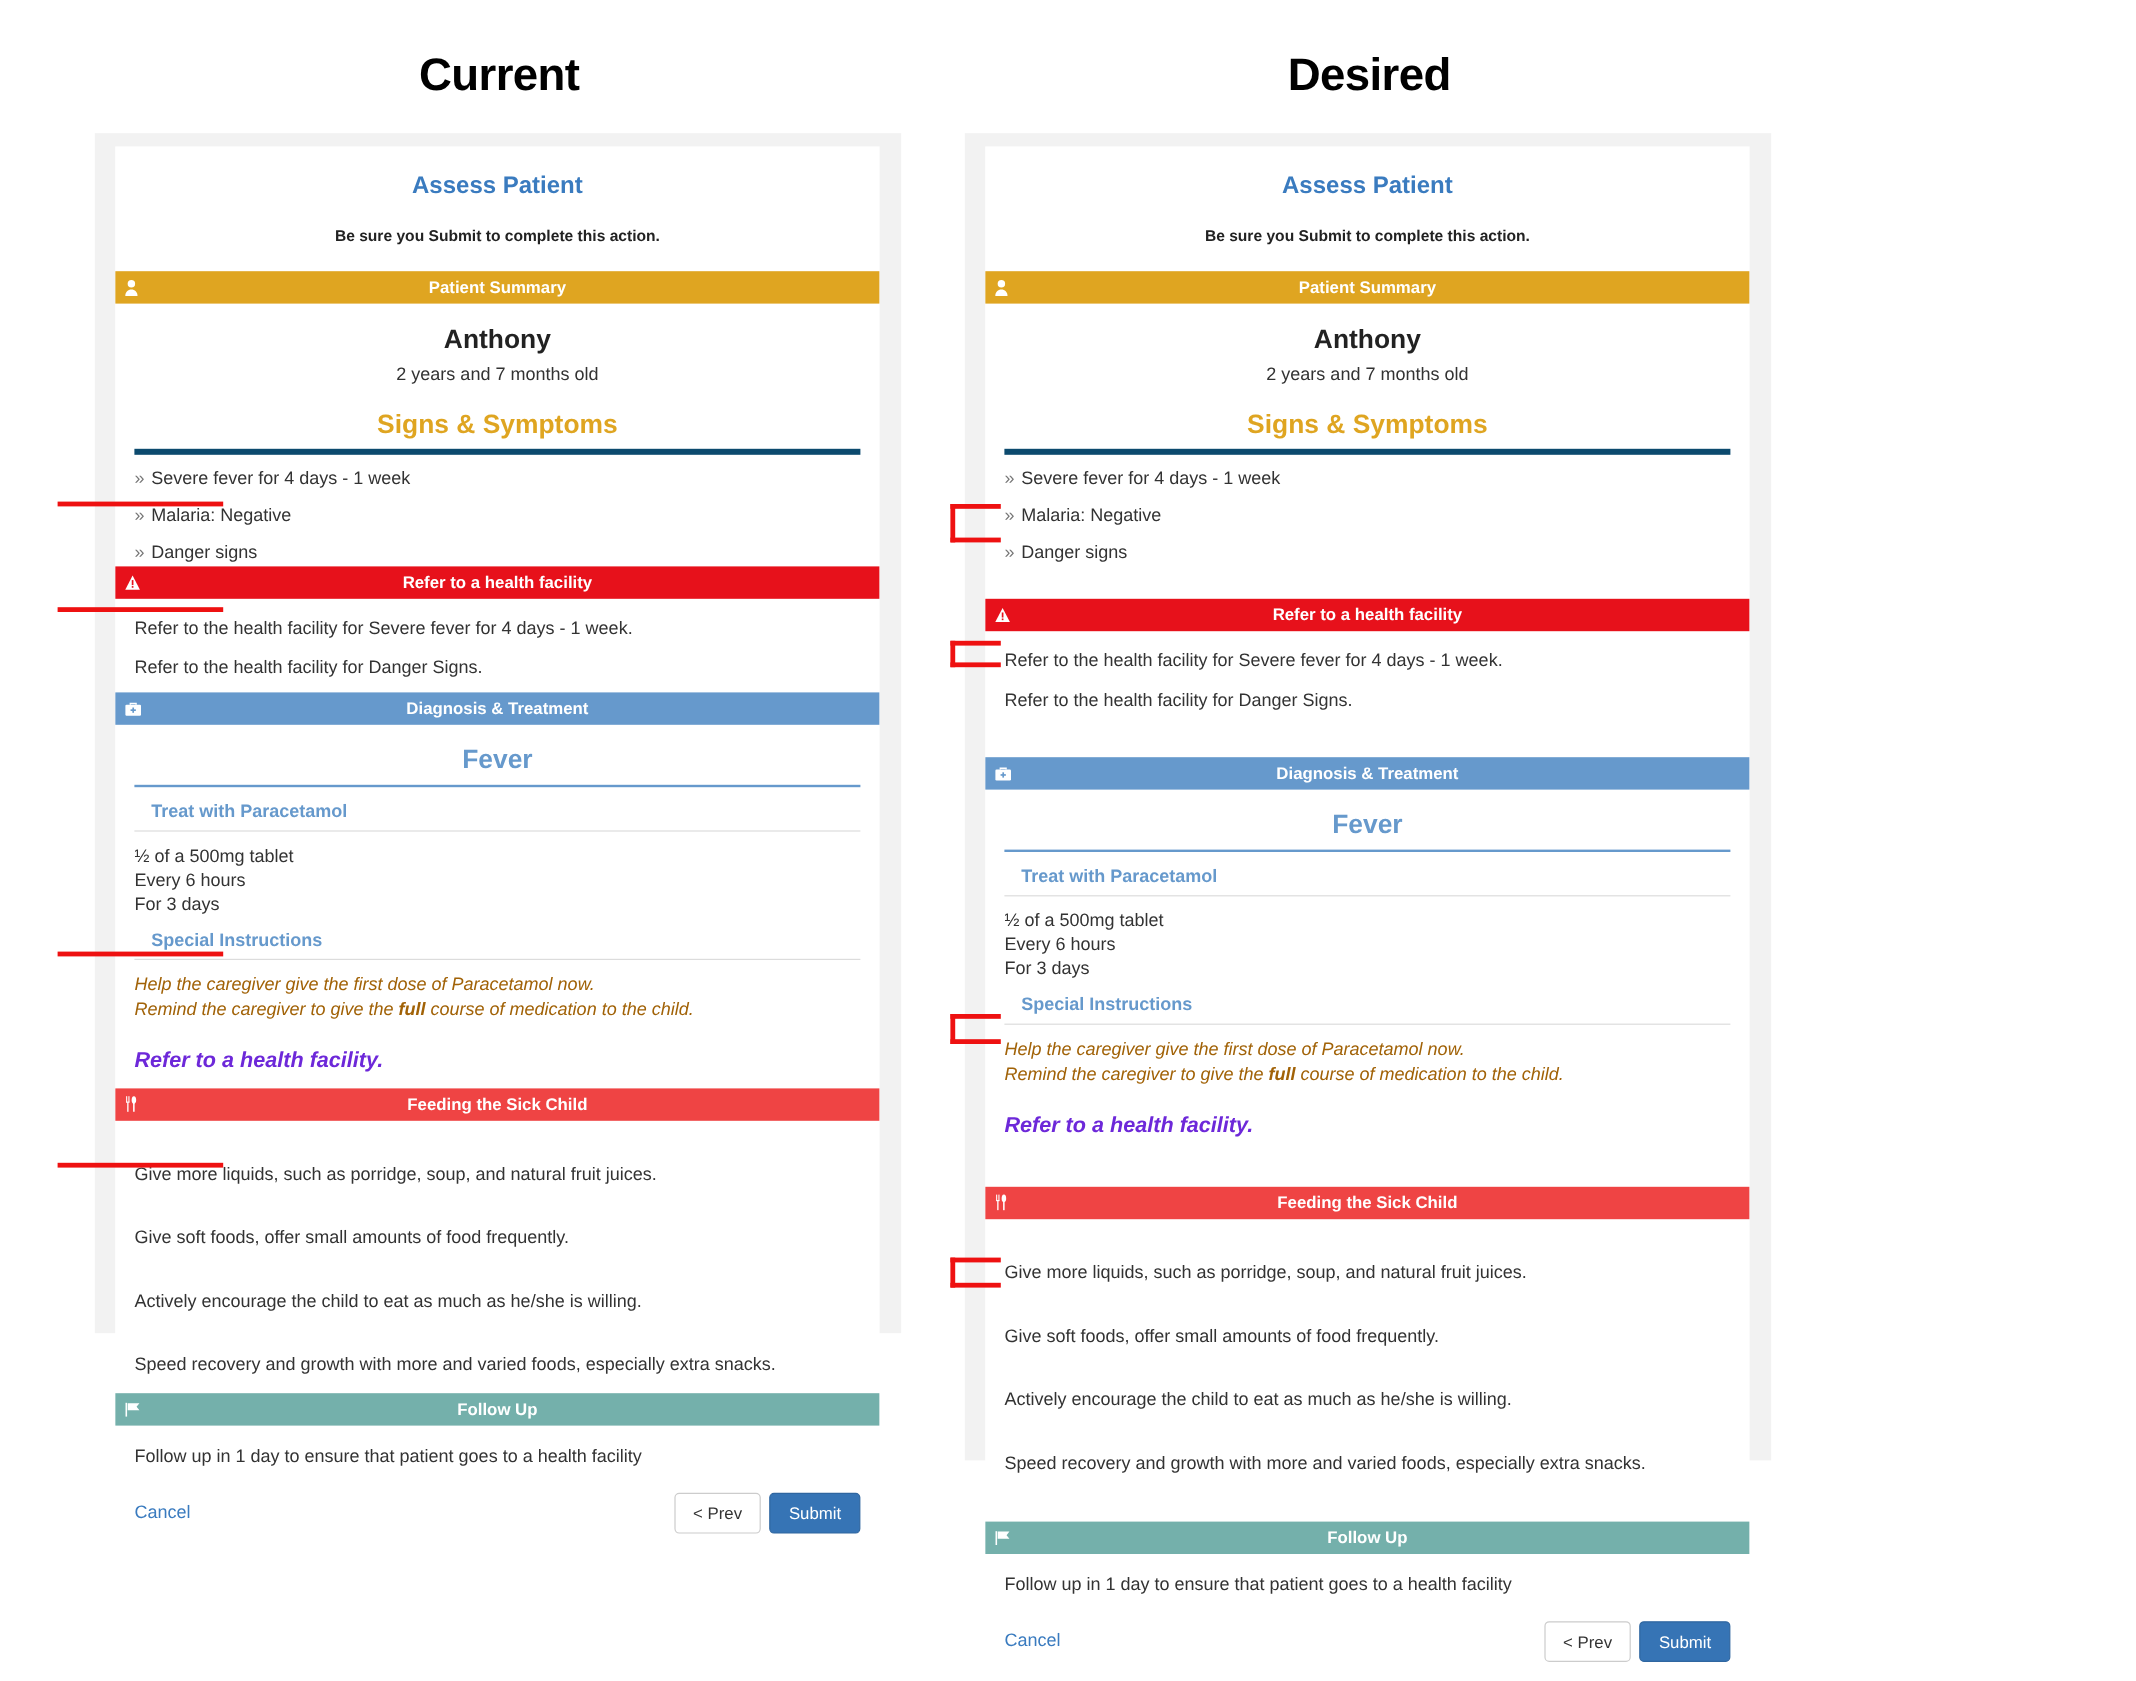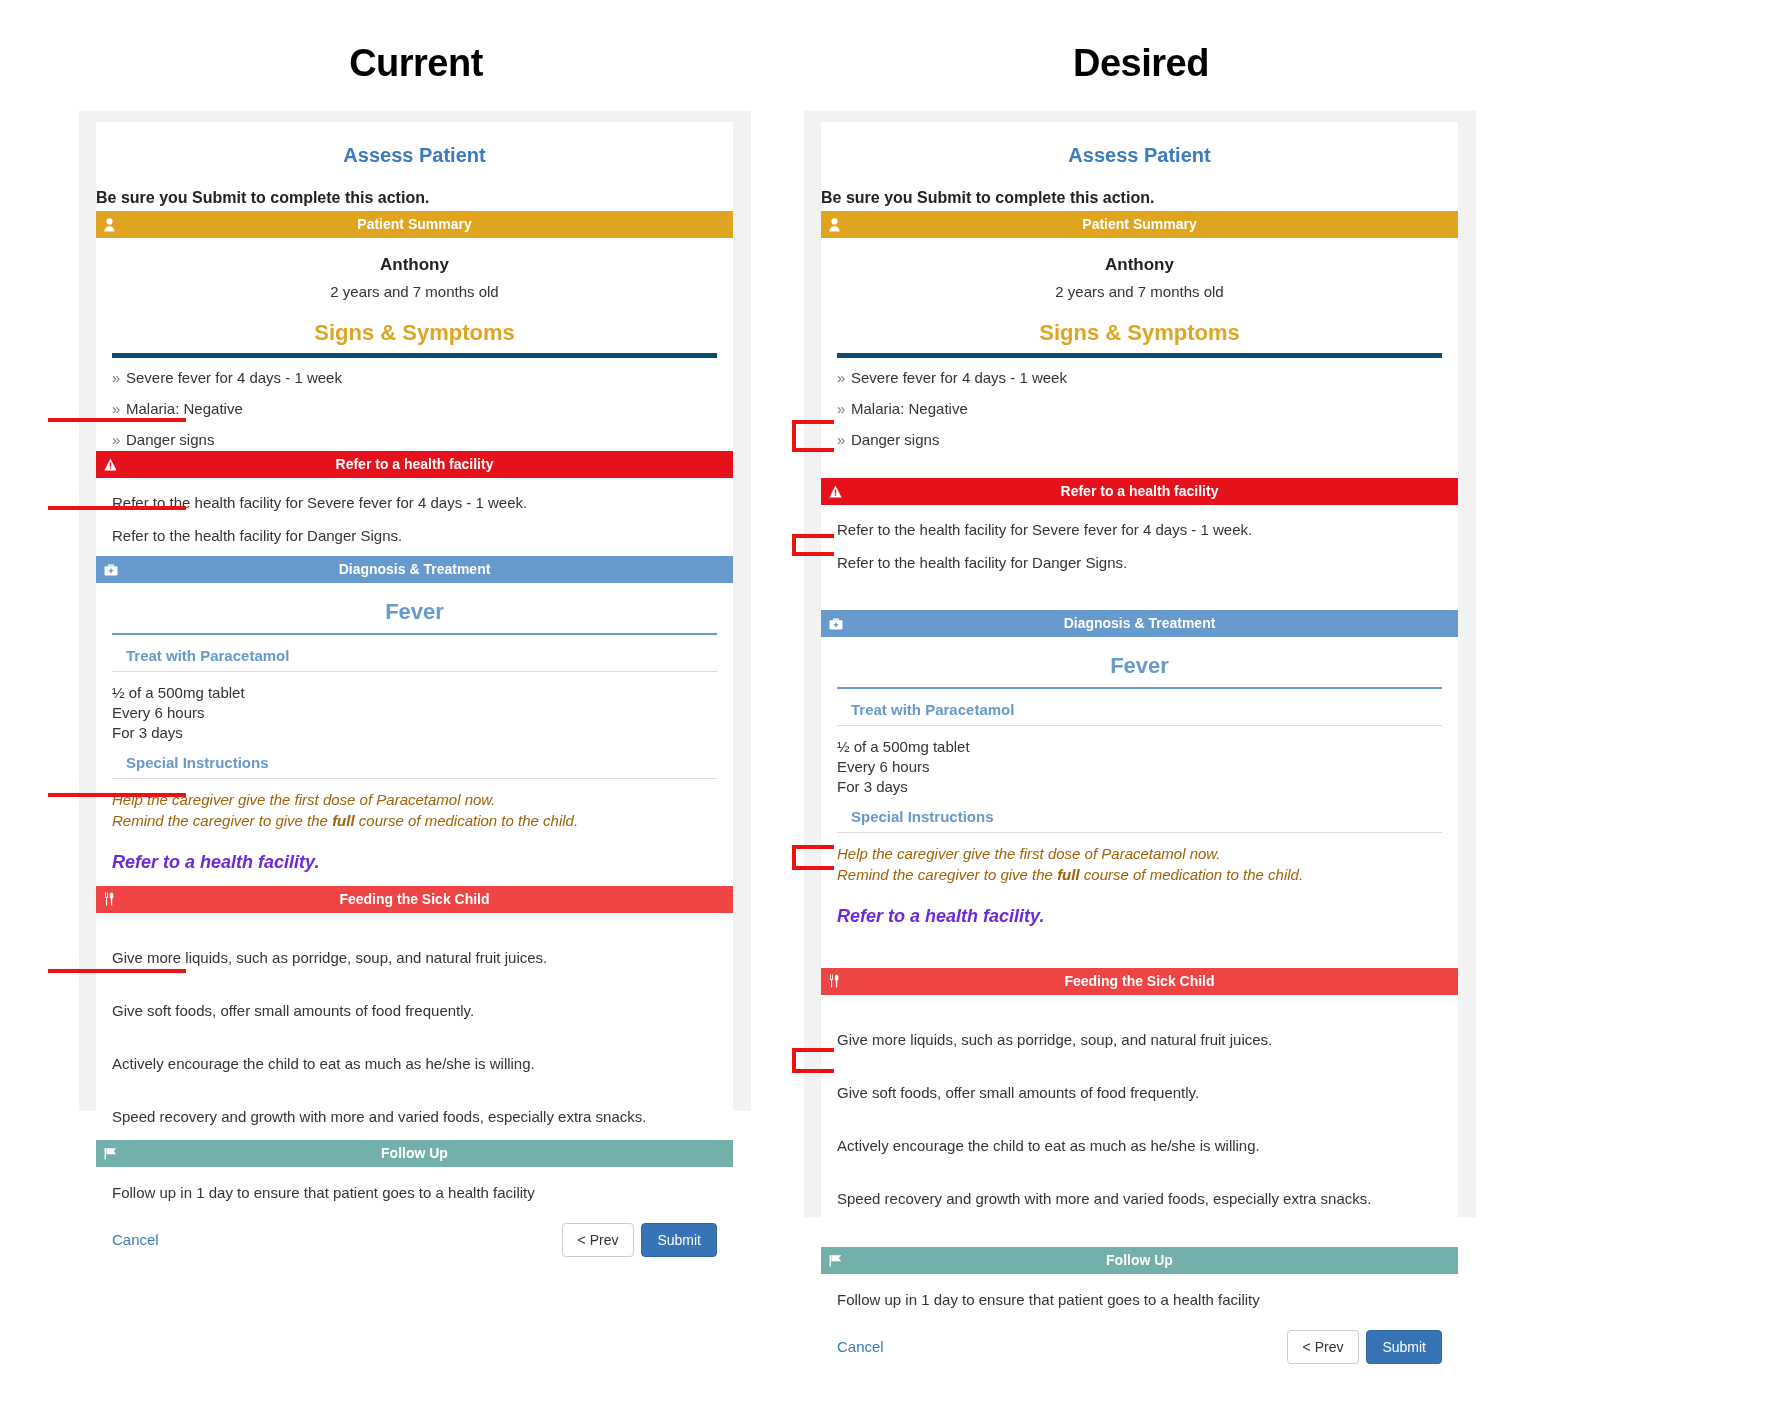--- a/index.html
+++ b/index.html
@@ -39,25 +39,26 @@
   #card-desired { left: 821px; top: 122px; width: 637px; }
 
   .assess-title {
     text-align: center;
     color: #3a7bbf;
     font-size: 20px;
     font-weight: bold;
     padding-top: 22px;
   }
   .submit-note {
+    text-align: center;
     color: #222;
-    font-size: 16px;
+    font-size: 13px;
     font-weight: bold;
     padding-top: 22px;
-    padding-bottom: 4px;
+    padding-bottom: 22px;
   }
 
   
   .bar {
     position: relative;
     height: 27px;
     line-height: 27px;
     color: #fff;
     font-size: 14px;
     font-weight: bold;
@@ -75,21 +76,21 @@
   }
   .bar .bar-icon svg { display: block; }
   .bar-patient   { background: #dfa521; }
   .bar-refer     { background: #e7111b; }
   .bar-diagnosis { background: #6699cc; }
   .bar-feeding   { background: #ef4444; }
   .bar-followup  { background: #74b0ab; }
 
   .patient-name {
     text-align: center;
-    font-size: 17px;
+    font-size: 22px;
     font-weight: bold;
     color: #222;
     padding-top: 17px;
   }
   .patient-age {
     text-align: center;
     font-size: 15px;
     color: #333;
     padding-top: 8px;
   }

